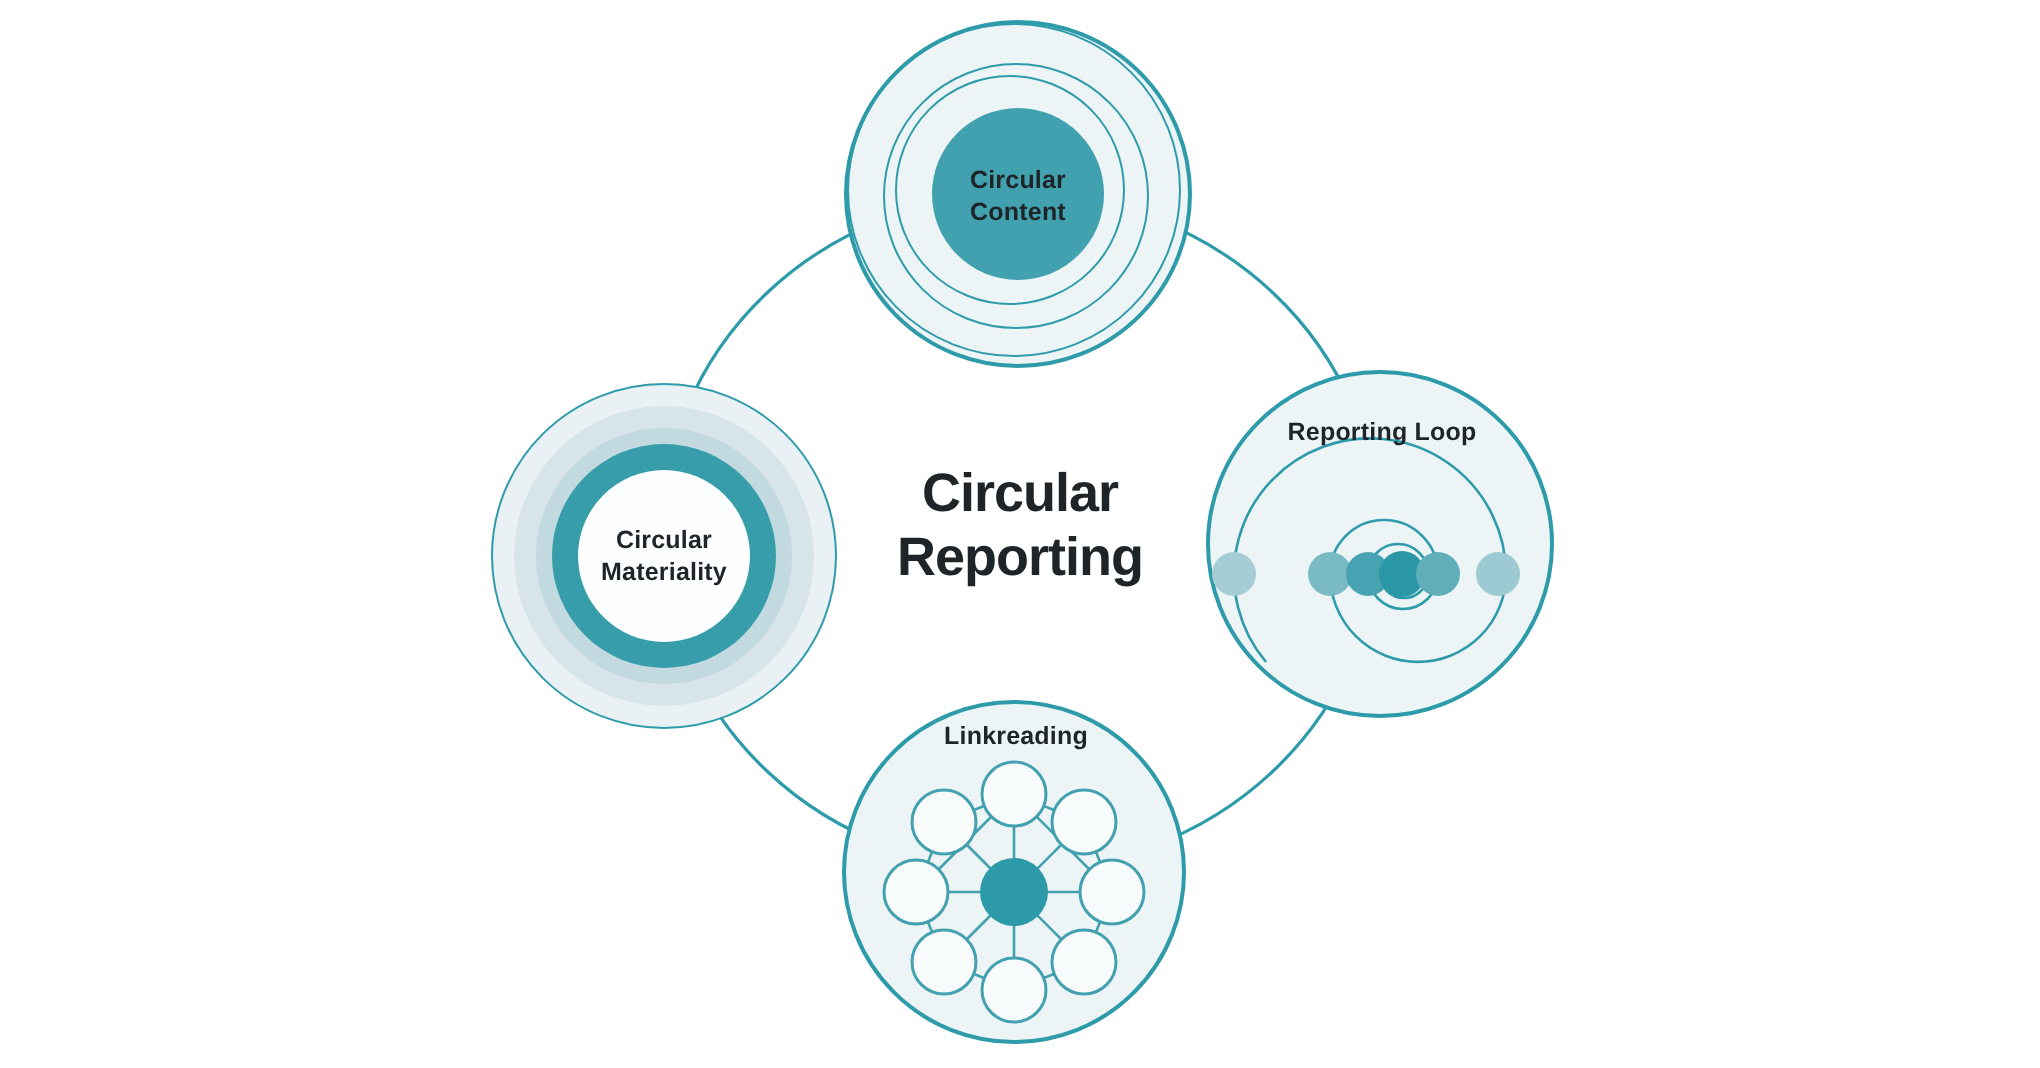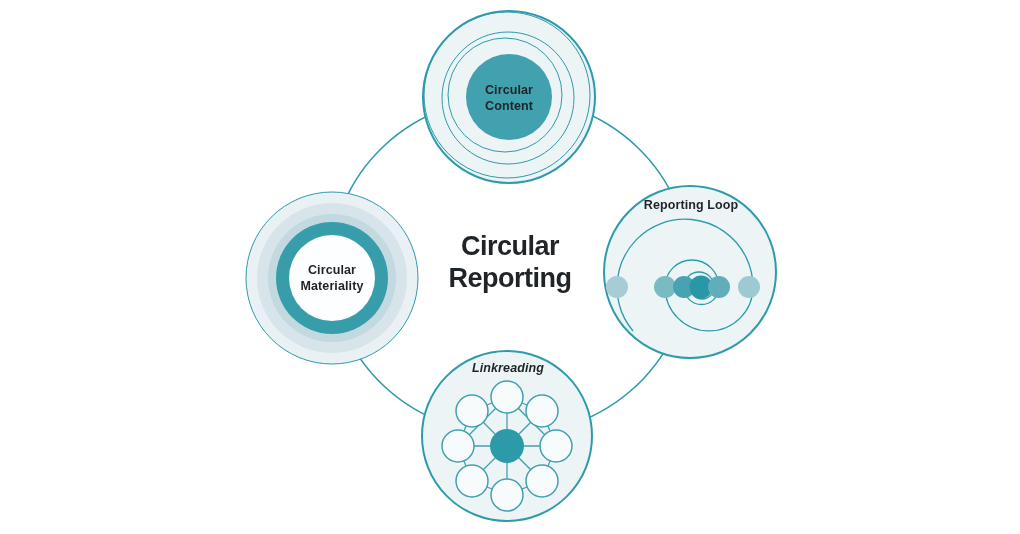--- a/index.html
+++ b/index.html
@@ -53,22 +53,22 @@
     text-align: center;
     color: var(--text-dark);
     font-weight: 700;
     white-space: pre-line;
     line-height: 1.28;
     letter-spacing: 0.1px;
     font-size: 12.5px;
   }
   .label-top    { left: 509px; top: 98px;  }
   .label-left   { left: 332px; top: 278px; }
-  .label-right  { left: 691px; top: 205px; }
-  .label-bottom { left: 508px; top: 368px; font-style: italic; }
+  .label-right  { left: 691px; top: 216px; }
+  .label-bottom { left: 508px; top: 368px; }
   .main-title {
     position: absolute;
     left: 510px; top: 263px;
     transform: translate(-50%, -50%);
     text-align: center;
     color: var(--text-dark);
     font-weight: 700;
     font-size: 27px;
     line-height: 1.17;
     letter-spacing: -0.5px;

